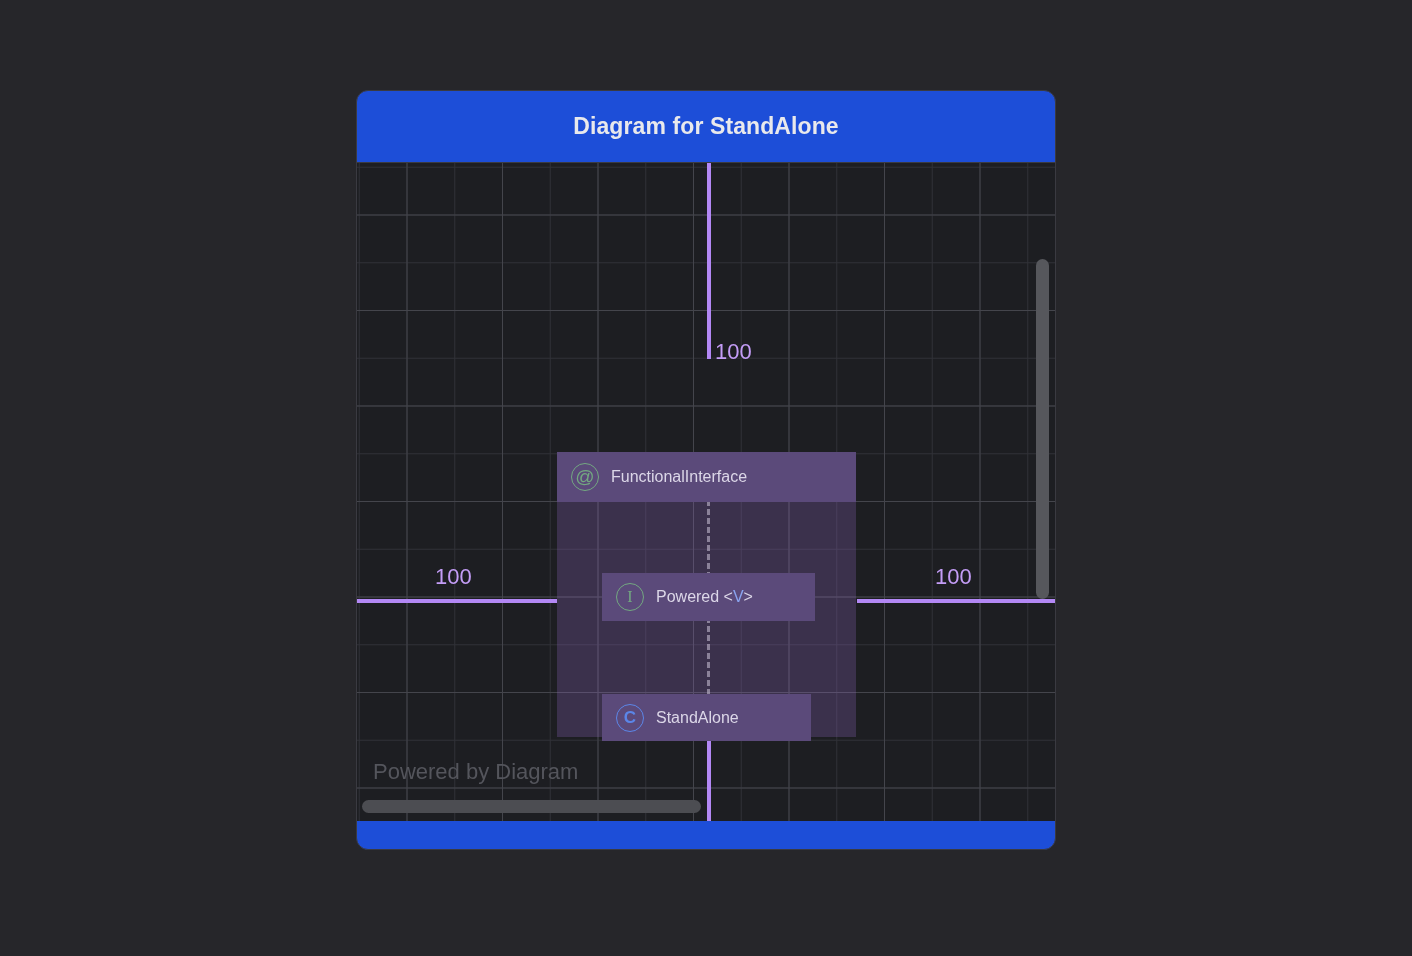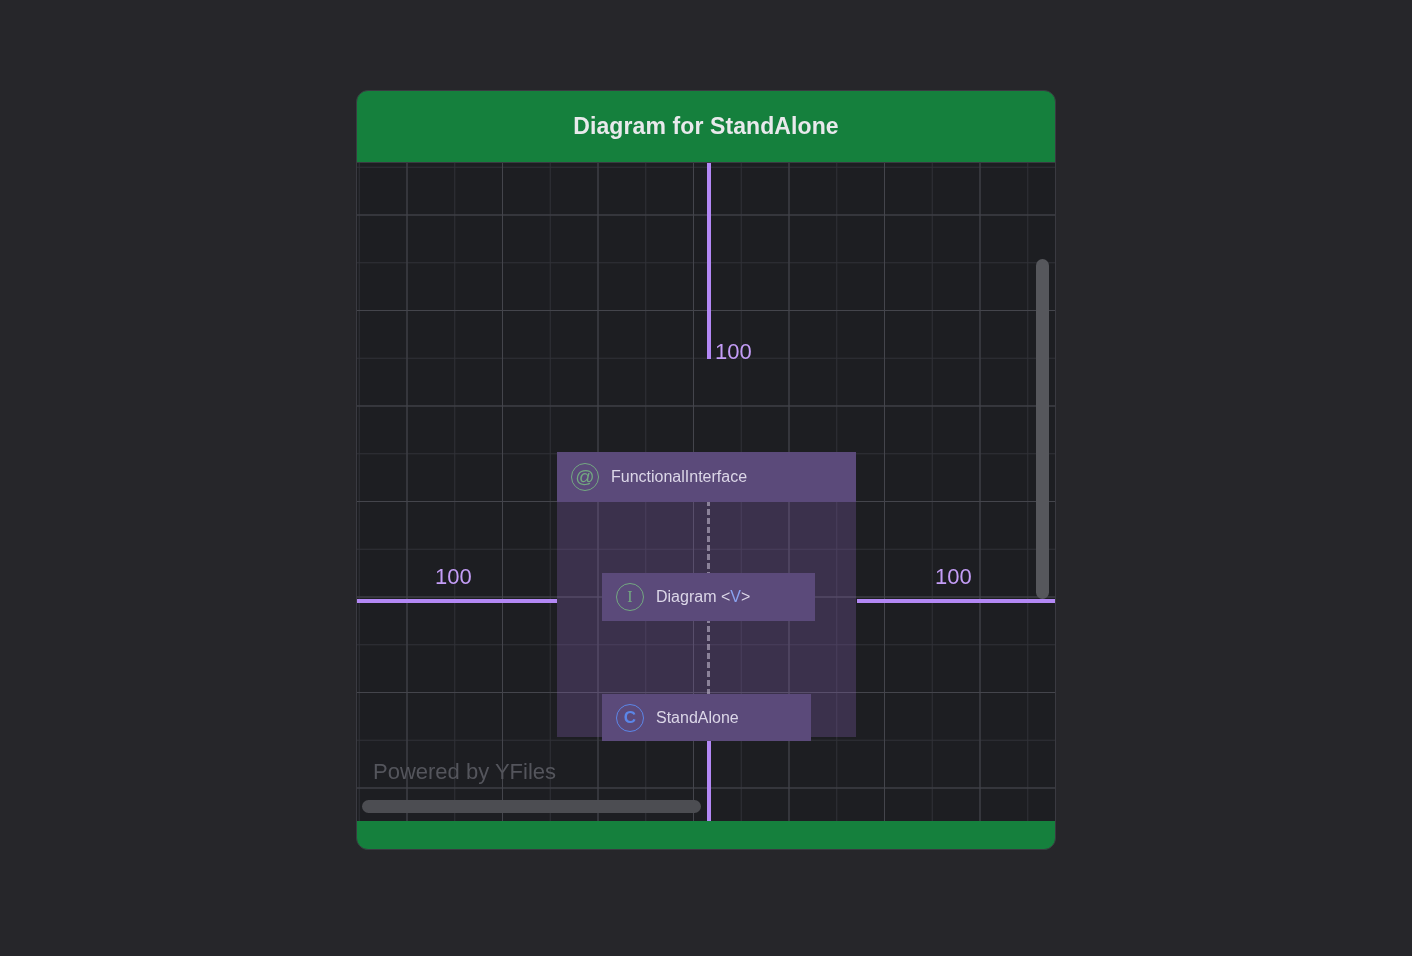--- a/index.html
+++ b/index.html
@@ -19,21 +19,21 @@
     background: #26262a;
   }
 
   
   .diagram-card {
     position: absolute;
     left: 356px;
     top: 90px;
     width: 700px;
     height: 760px;
-    background: #15803d;
+    background: #1d4ed8;
     border: 1px solid #3a3a41;
     border-radius: 12px;
     box-sizing: border-box;
     overflow: hidden;
   }
 
   .card-header {
     position: absolute;
     left: 0;
     top: 0;
@@ -243,29 +243,29 @@
       <div class="ruler ruler-h" style="left:500px; top:436px; width:200px;"></div>
       <div class="ruler-label" style="left:578px; top:401px;">100</div>
 
       <div class="node" style="left:200px; top:289px; width:299px; height:50px;">
         <span class="node-icon icon-annotation">@</span>
         <span class="node-label">FunctionalInterface</span>
       </div>
 
       <div class="node" style="left:245px; top:410px; width:213px; height:48px;">
         <span class="node-icon icon-interface">I</span>
-        <span class="node-label"><span>Diagram </span><span class="generic-br">&lt;</span><span class="generic">V</span><span class="generic-br">&gt;</span></span>
+        <span class="node-label"><span>Powered </span><span class="generic-br">&lt;</span><span class="generic">V</span><span class="generic-br">&gt;</span></span>
       </div>
 
       <div class="node" style="left:245px; top:531px; width:209px; height:47px;">
         <span class="node-icon icon-class">C</span>
         <span class="node-label">StandAlone</span>
       </div>
 
-      <div class="watermark">Powered by YFiles</div>
+      <div class="watermark">Powered by Diagram</div>
 
       <div class="scrollbar-track-v">
         <div class="scrollbar-thumb-v"></div>
       </div>
       <div class="scrollbar-track-h">
         <div class="scrollbar-thumb-h"></div>
       </div>
 
     </div>
   </div>

